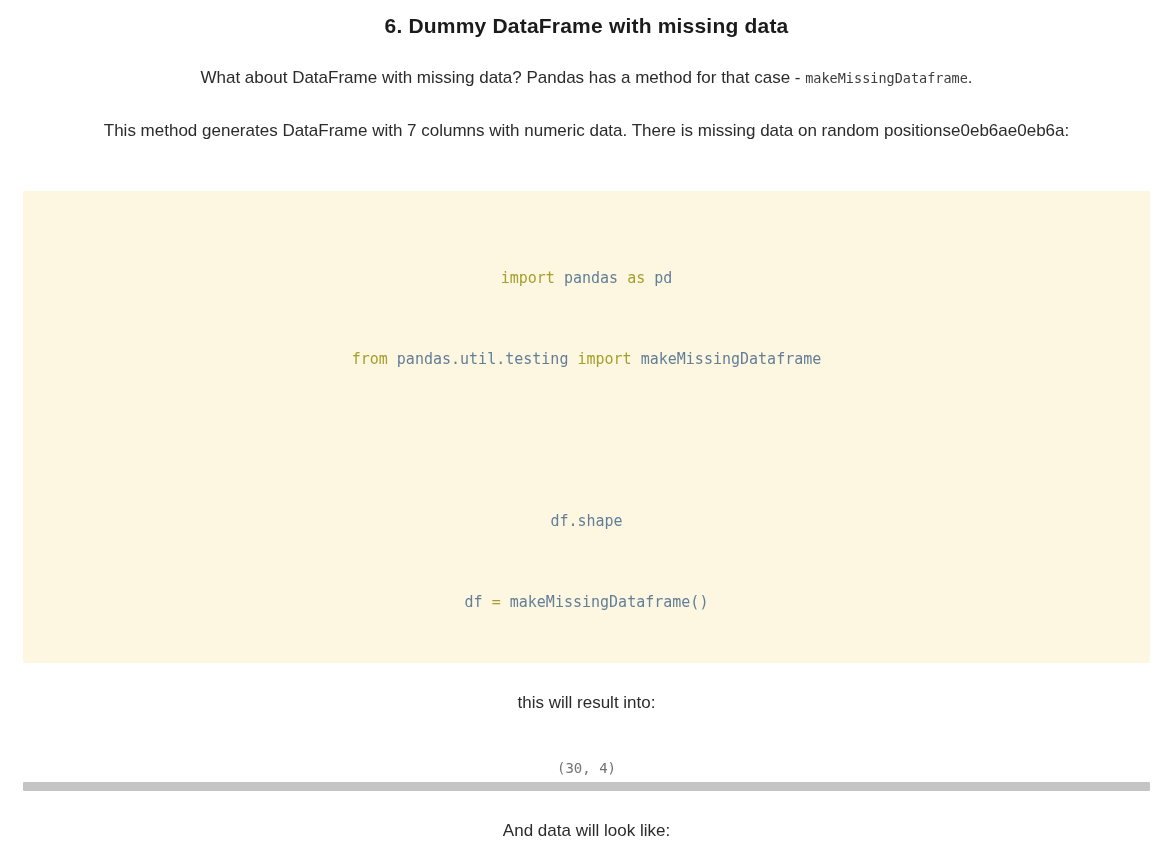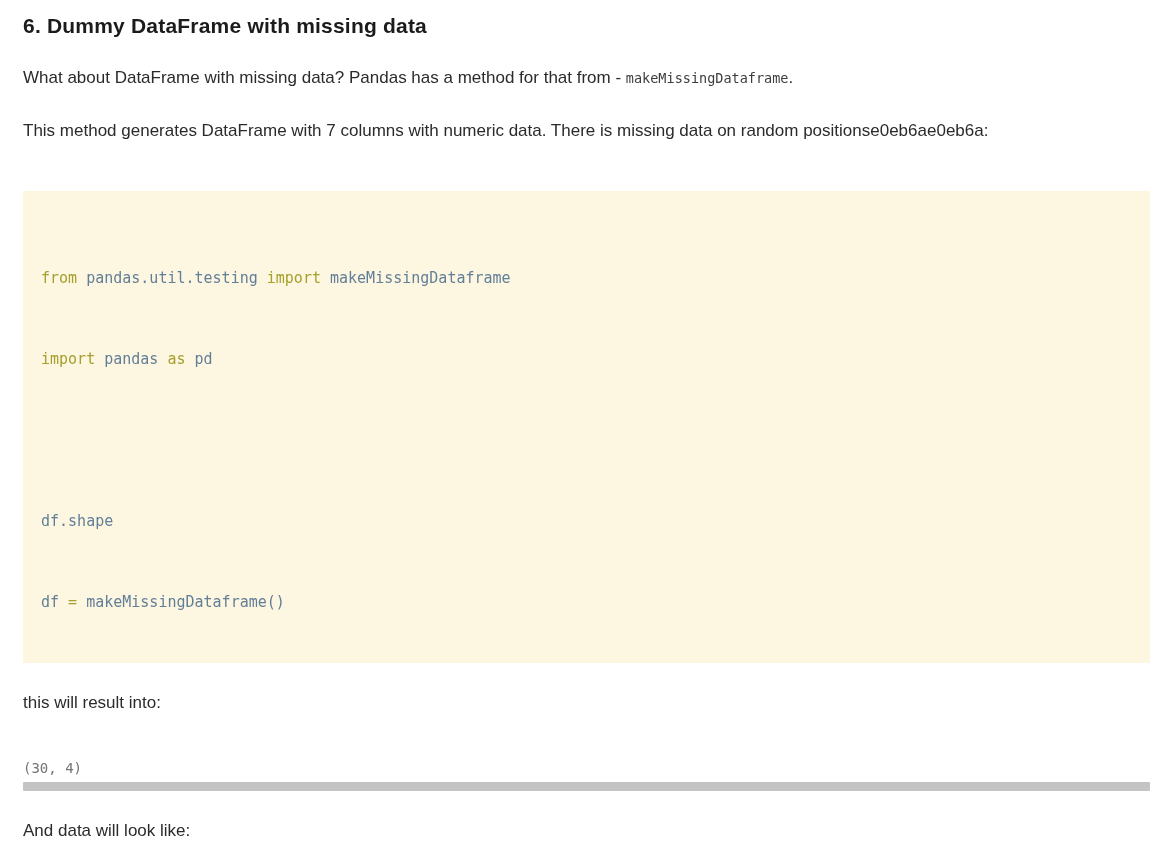--- a/index.html
+++ b/index.html
@@ -4,21 +4,21 @@
 <style>
   :root{
     --nan-bg:#d8e052;
     --code-bg:#fdf6e0;
     --code-text:#627f98;
     --code-keyword:#a5a02d;
     --header-border:#1f1f1f;
     --stripe:#f4f4f4;
     --scrollbar:#c4c4c4;
   }
-  *{box-sizing:border-box;}
+  *{box-sizing:border-box;text-align:center;}
   html,body{margin:0;padding:0;background:#ffffff;}
   body{
     width:1173px;
     min-height:862px;
     padding:10px 23px 30px 23px;
     font-family:"Liberation Sans", sans-serif;
     color:#212121;
   }
   h1.section-heading{
     font-size:21px;
@@ -64,27 +64,27 @@
     background:var(--scrollbar);
     border-radius:1px;
   }
   .table-intro{margin-top:34px;}
 </style>
 </head>
 <body>
 
 <h1 class="section-heading">6. Dummy DataFrame with missing data</h1>
 
-<p class="body-text"><span>What about DataFrame with missing data? Pandas has a method for that from - </span><code class="inline-code">makeMissingDataframe</code><span>.</span></p>
+<p class="body-text"><span>What about DataFrame with missing data? Pandas has a method for that case - </span><code class="inline-code">makeMissingDataframe</code><span>.</span></p>
 
 <p class="body-text">This method generates DataFrame with 7 columns with numeric data. There is missing data on random positionse0eb6ae0eb6a:</p>
 
 <div class="code-block">
+  <div class="code-line"><span class="kw">import</span><span> pandas </span><span class="kw">as</span><span> pd</span></div>
   <div class="code-line"><span class="kw">from</span><span> pandas.util.testing </span><span class="kw">import</span><span> makeMissingDataframe</span></div>
-  <div class="code-line"><span class="kw">import</span><span> pandas </span><span class="kw">as</span><span> pd</span></div>
   <div class="code-line"></div>
   <div class="code-line">df.shape</div>
   <div class="code-line"><span>df </span><span class="kw">=</span><span> makeMissingDataframe()</span></div>
 </div>
 
 <p class="body-text result-intro">this will result into:</p>
 
 <div class="output-text">(30, 4)</div>
 <div class="output-scrollbar"></div>
 

